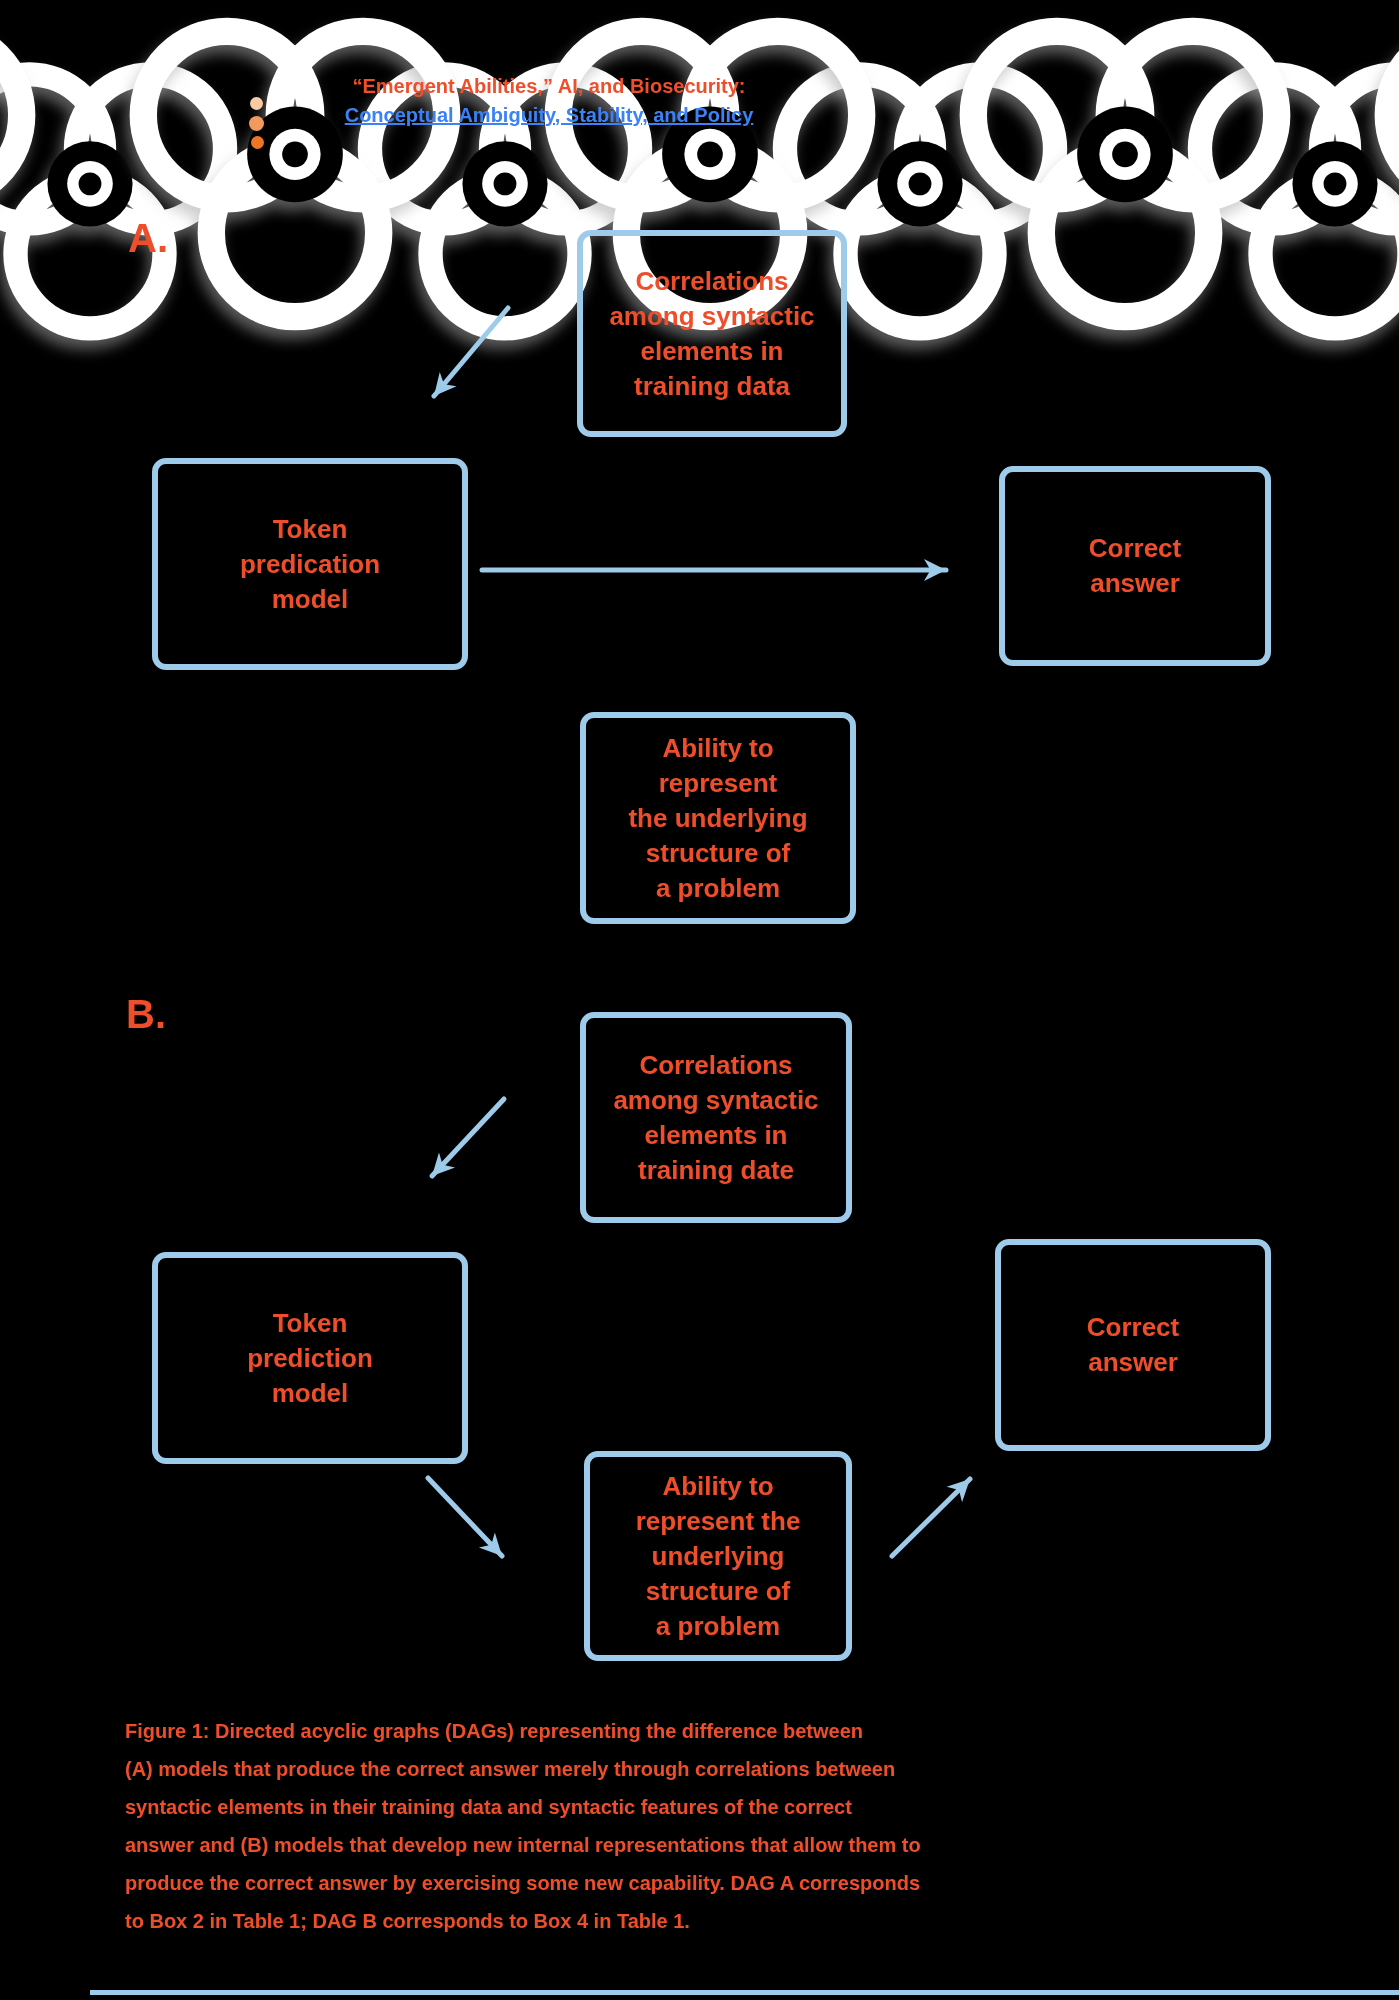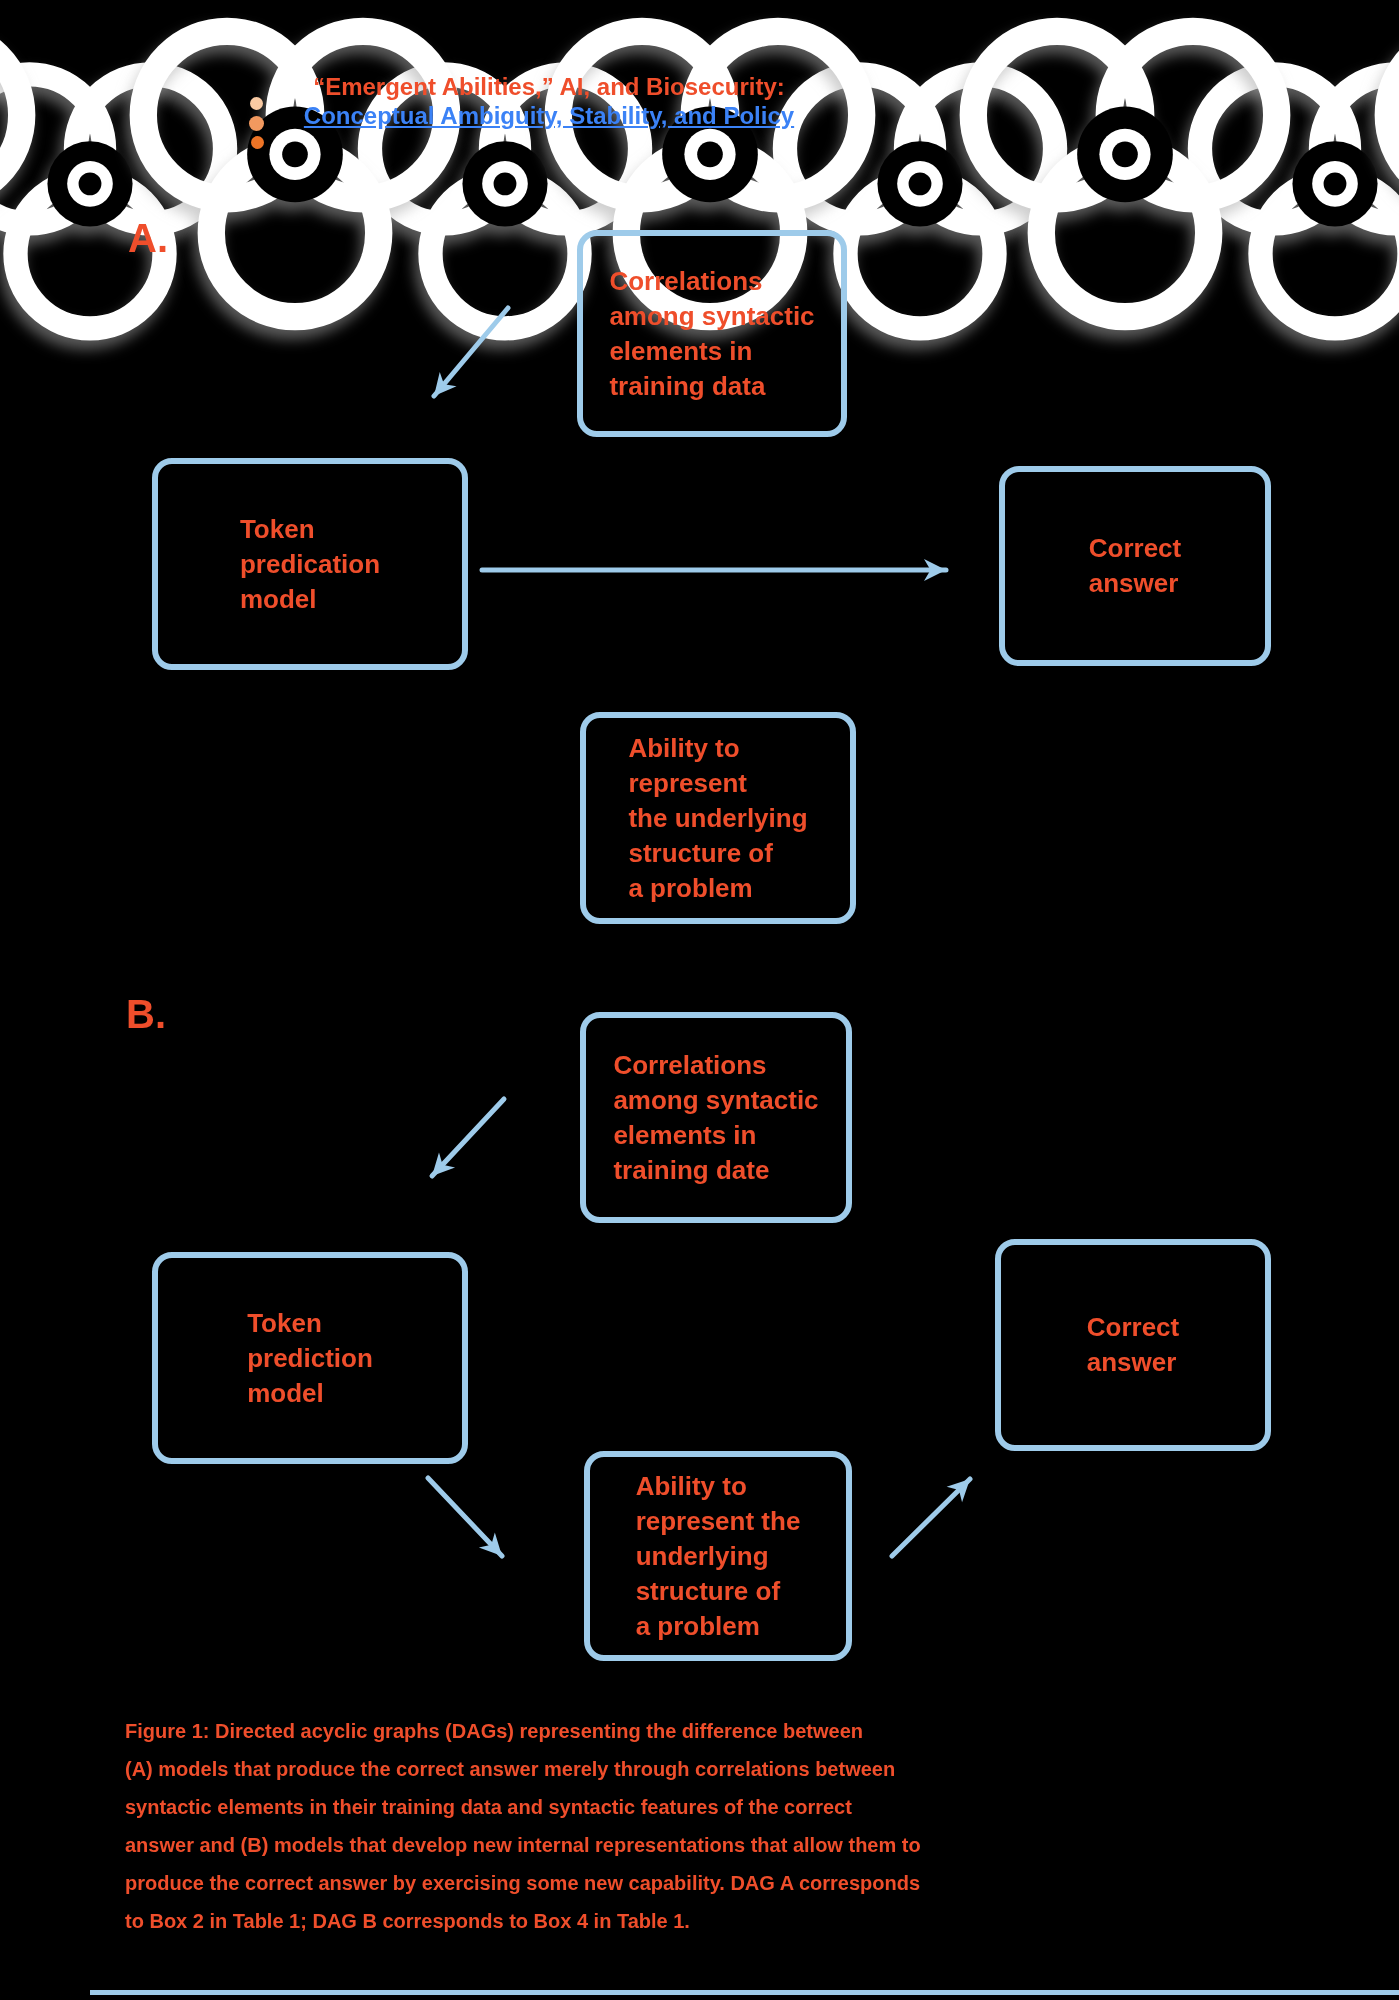--- a/index.html
+++ b/index.html
@@ -1,32 +1,32 @@
 <!DOCTYPE html>
 <html><head>
 <meta charset="utf-8">
 <style>
   html,body{margin:0;padding:0;background:#000;}
   #stage{position:relative;width:1399px;height:2000px;background:#000000;overflow:hidden;
          font-family:"Liberation Sans",sans-serif;}
   .bio{position:absolute;transform:translate(-50%,-50%);
        filter:drop-shadow(-4px 9px 7px rgba(165,165,165,0.55));}
   .title-block{position:absolute;left:549px;top:72px;transform:translateX(-50%);
-       text-align:center;font-weight:bold;font-size:24px;line-height:29px;white-space:nowrap;z-index:5;}
+       text-align:center;font-weight:bold;font-size:20px;line-height:29px;white-space:nowrap;z-index:5;}
   .title-l1{color:#ef4e2b;}
   .title-l2{color:#3b82f6;text-decoration:underline;}
   .dot{position:absolute;border-radius:50%;z-index:6;}
   .dot1{left:250px;top:97px;width:13px;height:13px;background:#f9caa3;}
   .dot2{left:249px;top:116px;width:15px;height:15px;background:#f2995f;}
   .dot3{left:251px;top:136px;width:13px;height:13px;background:#ee7426;}
   .sec-label{position:absolute;color:#ef4e2b;font-weight:bold;font-size:40px;z-index:7;}
   .lbl-a{left:128px;top:216px;}
   .lbl-b{left:126px;top:992px;}
-  .node{position:absolute;box-sizing:border-box;border:6px solid #9ecbea;border-radius:20px;
-        display:flex;align-items:center;justify-content:center;
+  .node{position:absolute;box-sizing:border-box;border:6px solid #9ecbea;border-radius:14px;
+        display:flex;align-items:center;justify-content:center;text-align:center;
         color:#ef4e2b;font-weight:bold;font-size:26px;line-height:35px;
         white-space:pre-line;z-index:4;background:transparent;}
   .n-a1{left:577px;top:230px;width:270px;height:207px;}
   .n-a2{left:152px;top:458px;width:316px;height:212px;}
   .n-a3{left:999px;top:466px;width:272px;height:200px;}
   .n-a4{left:580px;top:712px;width:276px;height:212px;}
   .n-b1{left:580px;top:1012px;width:272px;height:211px;}
   .n-b2{left:152px;top:1252px;width:316px;height:212px;}
   .n-b3{left:995px;top:1239px;width:276px;height:212px;}
   .n-b4{left:584px;top:1451px;width:268px;height:210px;}

